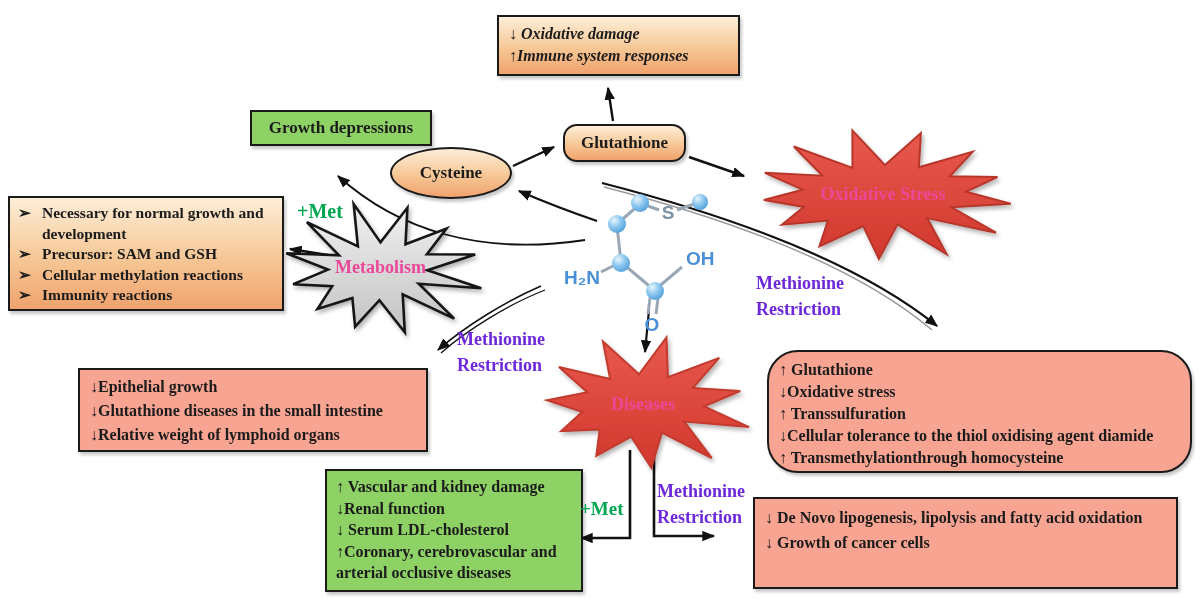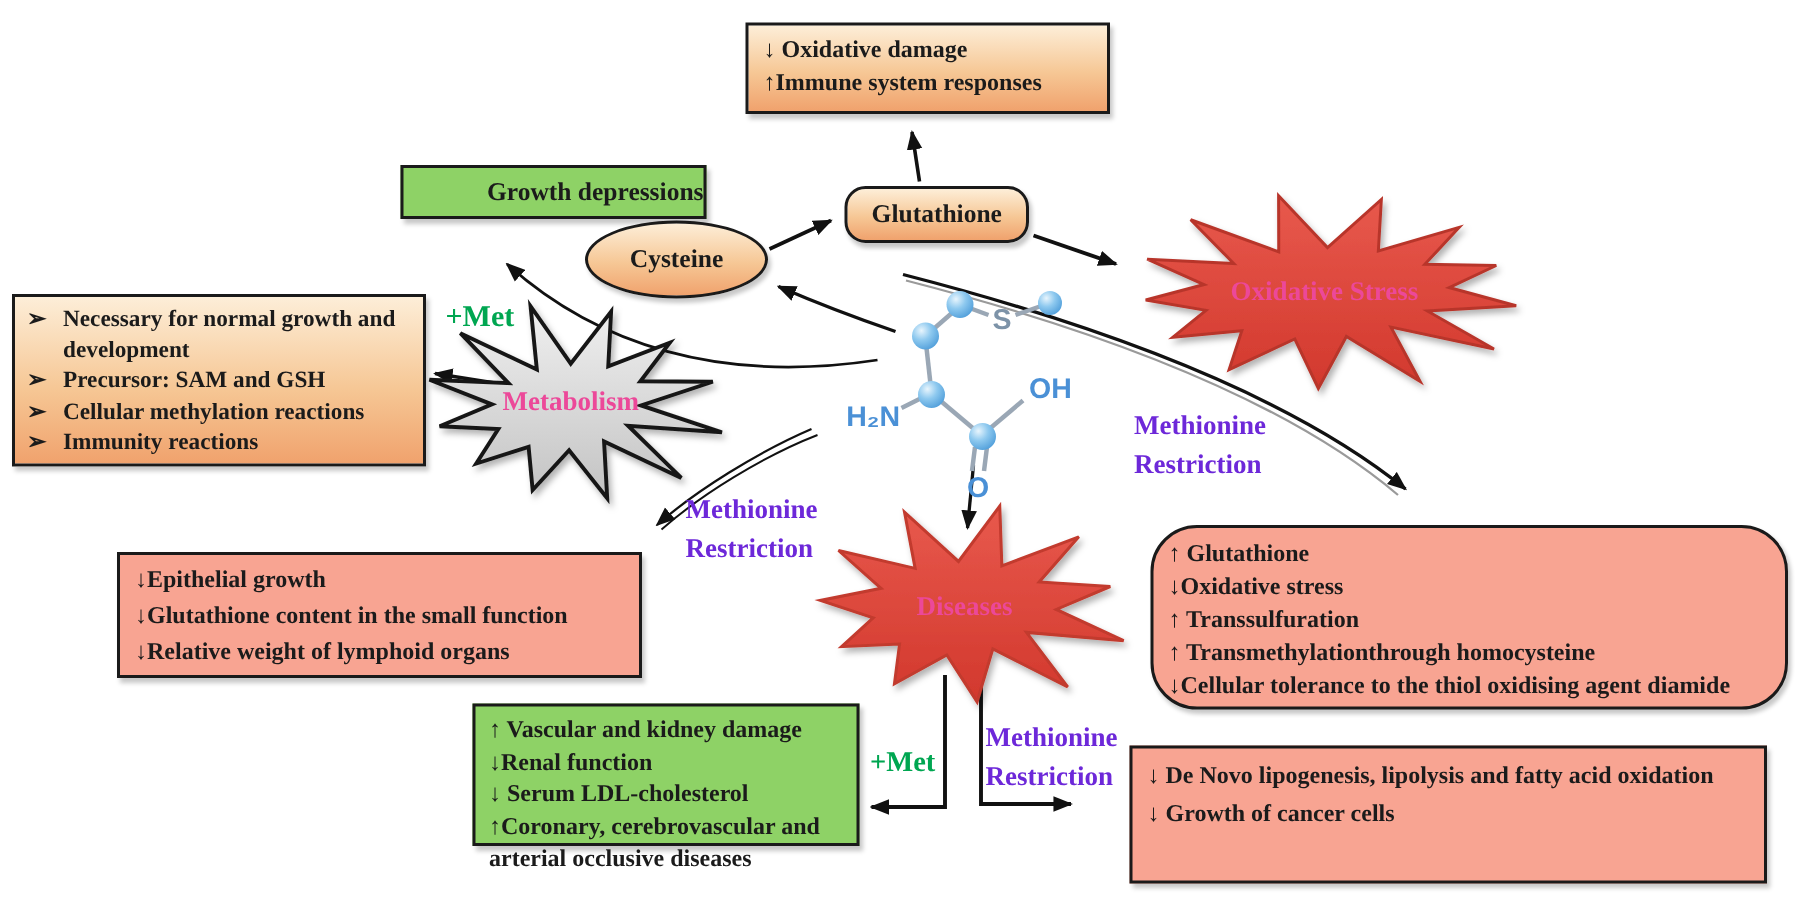--- a/index.html
+++ b/index.html
@@ -88,26 +88,26 @@
       </g>
       <g font-family="Liberation Sans, sans-serif" font-weight="bold" font-size="19" fill="#4a90d6">
         <text x="600" y="284" text-anchor="end">H₂N</text>
         <text x="668" y="219" text-anchor="middle" fill="#7d93a8">S</text>
         <text x="686" y="265" text-anchor="start">OH</text>
         <text x="652" y="331" text-anchor="middle">O</text>
       </g>
     </g>
   </svg>
 
-  <div class="box orange" style="left:497px;top:15px;width:243px;height:61px;padding:6px 10px;font-size:16px;line-height:22px;">
+  <div class="box orange" style="left:497px;top:15px;width:243px;height:61px;padding:6px 10px;font-size:16px;line-height:22px;font-style:italic;">
     <div class="line">↓ Oxidative damage</div>
     <div class="line">↑Immune system responses</div>
   </div>
 
-  <div class="box green center-text" style="left:267px;top:110px;width:204px;height:36px;font-size:17px;justify-content:flex-end;">
+  <div class="box green center-text" style="left:250px;top:110px;width:182px;height:36px;font-size:17px;">
     <span>Growth depressions</span>
   </div>
 
   <div class="box orange center-text" style="left:390px;top:147px;width:122px;height:52px;border-radius:50%;font-size:17px;">
     <span>Cysteine</span>
   </div>
 
   <div class="box orange center-text" style="left:563px;top:124px;width:123px;height:38px;border-radius:14px;font-size:17px;">
     <span>Glutathione</span>
   </div>
@@ -126,33 +126,33 @@
       <span>Cellular methylation reactions</span>
     </div>
     <div class="bullet-item">
       <span class="bullet">➢</span>
       <span>Immunity reactions</span>
     </div>
   </div>
 
   <div class="box pink" style="left:78px;top:368px;width:350px;height:84px;padding:5px 10px;font-size:16px;line-height:24px;">
     <div class="line">↓Epithelial growth</div>
-    <div class="line">↓Glutathione content in the small function</div>
+    <div class="line">↓Glutathione diseases in the small intestine</div>
     <div class="line">↓Relative weight of lymphoid organs</div>
   </div>
 
   <div class="box pink" style="left:767px;top:350px;width:425px;height:123px;padding:7px 10px;font-size:16px;line-height:22px;border-radius:31px;">
     <div class="line">↑ Glutathione</div>
     <div class="line">↓Oxidative stress</div>
     <div class="line">↑ Transsulfuration</div>
+    <div class="line">↓Cellular tolerance to the thiol oxidising agent diamide</div>
     <div class="line">↑ Transmethylationthrough homocysteine</div>
-    <div class="line">↓Cellular tolerance to the thiol oxidising agent diamide</div>
   </div>
 
-  <div class="box green" style="left:315px;top:469px;width:258px;height:95px;padding:5px 9px;font-size:16px;line-height:21.5px;">
+  <div class="box green" style="left:325px;top:469px;width:258px;height:123px;padding:5px 9px;font-size:16px;line-height:21.5px;">
     <div class="line">↑ Vascular and kidney damage</div>
     <div class="line">↓Renal function</div>
     <div class="line">↓ Serum LDL-cholesterol</div>
     <div class="line">↑Coronary, cerebrovascular and arterial occlusive diseases</div>
   </div>
 
   <div class="box pink" style="left:753px;top:497px;width:425px;height:92px;padding:6px 10px;font-size:16px;line-height:25px;">
     <div class="line">↓  De Novo lipogenesis, lipolysis and fatty acid oxidation</div>
     <div class="line">↓ Growth of cancer cells</div>
   </div>

